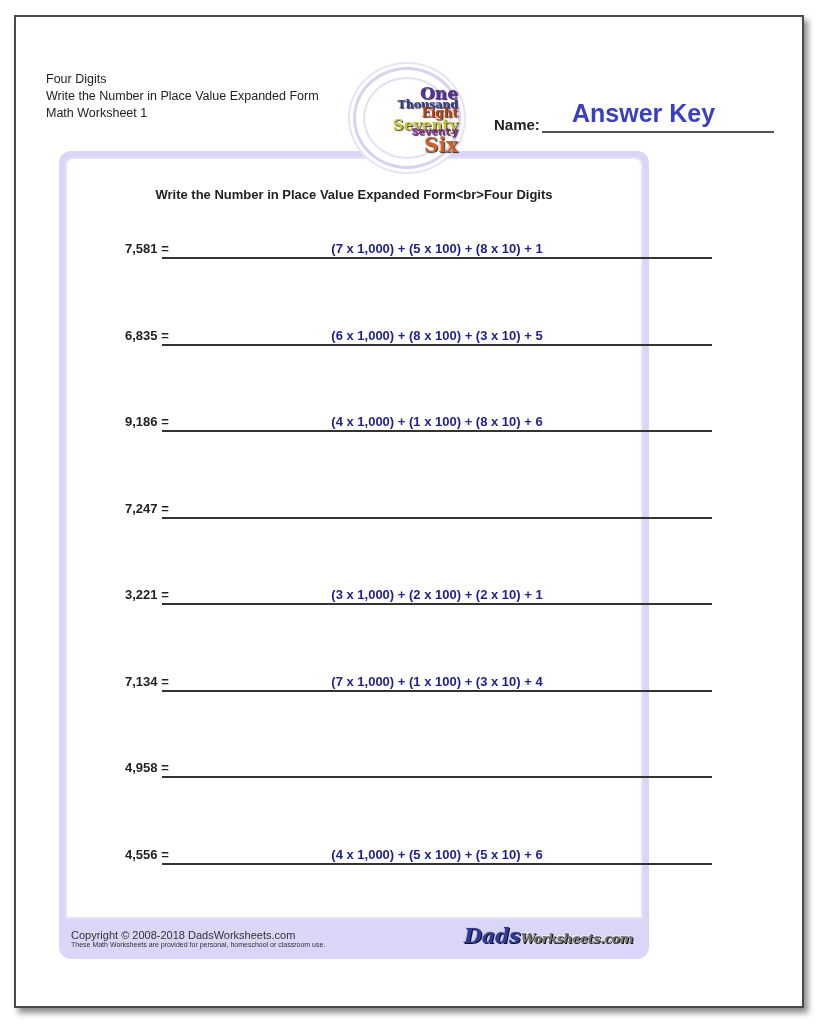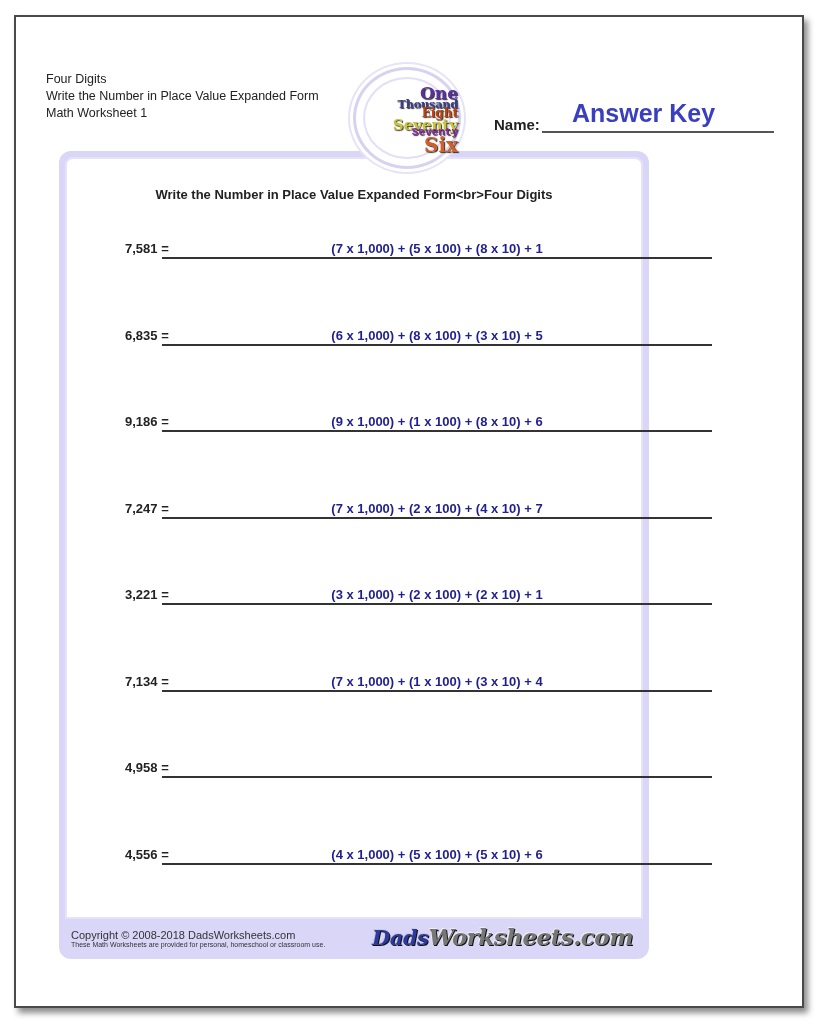--- a/index.html
+++ b/index.html
@@ -122,21 +122,21 @@
     .footer-text .c1 { font-size: 11px; }
     .brand {
       position: absolute;
       right: 16px; top: 772px;
       font-family: "DejaVu Serif", serif;
       font-style: italic; font-weight: bold;
       font-size: 21px;
       letter-spacing: -0.5px;
     }
     .brand .b1 { color: #2e3a9a; text-shadow: 1px 1px 0 #111, -1px -1px 0 #c8c8e8; }
-    .brand .b2 { color: #777; text-shadow: 1px 1px 0 #111, -1px -1px 0 #eee; font-size: 23px; }
+    .brand .b2 { color: #777; text-shadow: 1px 1px 0 #111, -1px -1px 0 #eee; font-size: 13px; }
   </style>
 </head>
 <body>
 
 <div class="paper"></div>
 
 <div class="header-left">
   <div>Four Digits</div>
   <div>Write the Number in Place Value Expanded Form</div>
   <div>Math Worksheet 1</div>
@@ -169,26 +169,25 @@
       <span class="p-answer">(7 x 1,000) + (5 x 100) + (8 x 10) + 1</span>
       <div class="p-line"></div>
     </div>
     <div class="problem" style="top:163px">
       <span class="p-num">6,835 =</span>
       <span class="p-answer">(6 x 1,000) + (8 x 100) + (3 x 10) + 5</span>
       <div class="p-line"></div>
     </div>
     <div class="problem" style="top:249px">
       <span class="p-num">9,186 =</span>
-      <span class="p-answer">(9 x 1,000) + (1 x 100) + (8 x 10) + 6</span>
+      <span class="p-answer">(4 x 1,000) + (1 x 100) + (8 x 10) + 6</span>
       <div class="p-line"></div>
     </div>
     <div class="problem" style="top:336px">
       <span class="p-num">7,247 =</span>
-      <span class="p-answer">(7 x 1,000) + (2 x 100) + (4 x 10) + 7</span>
       <div class="p-line"></div>
     </div>
     <div class="problem" style="top:422px">
       <span class="p-num">3,221 =</span>
       <span class="p-answer">(3 x 1,000) + (2 x 100) + (2 x 10) + 1</span>
       <div class="p-line"></div>
     </div>
     <div class="problem" style="top:509px">
       <span class="p-num">7,134 =</span>
       <span class="p-answer">(7 x 1,000) + (1 x 100) + (3 x 10) + 4</span>

